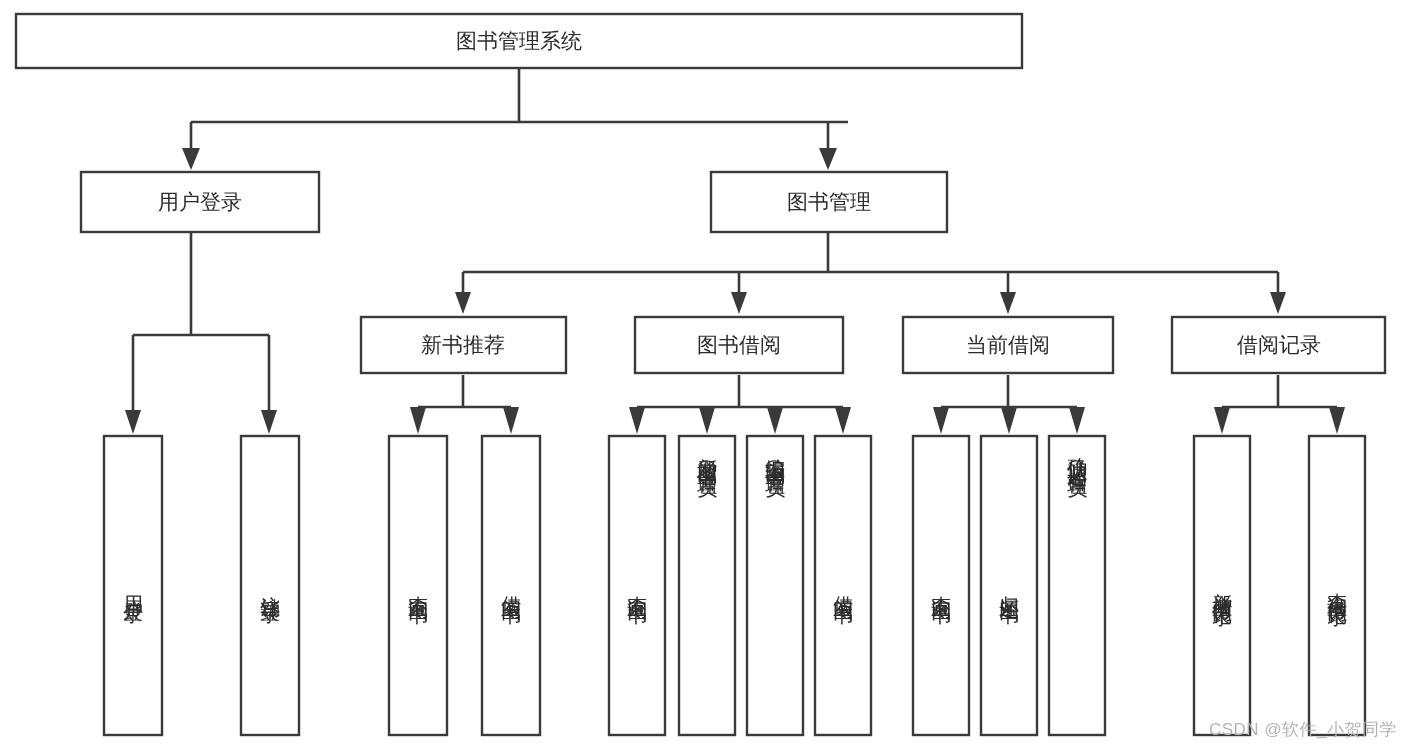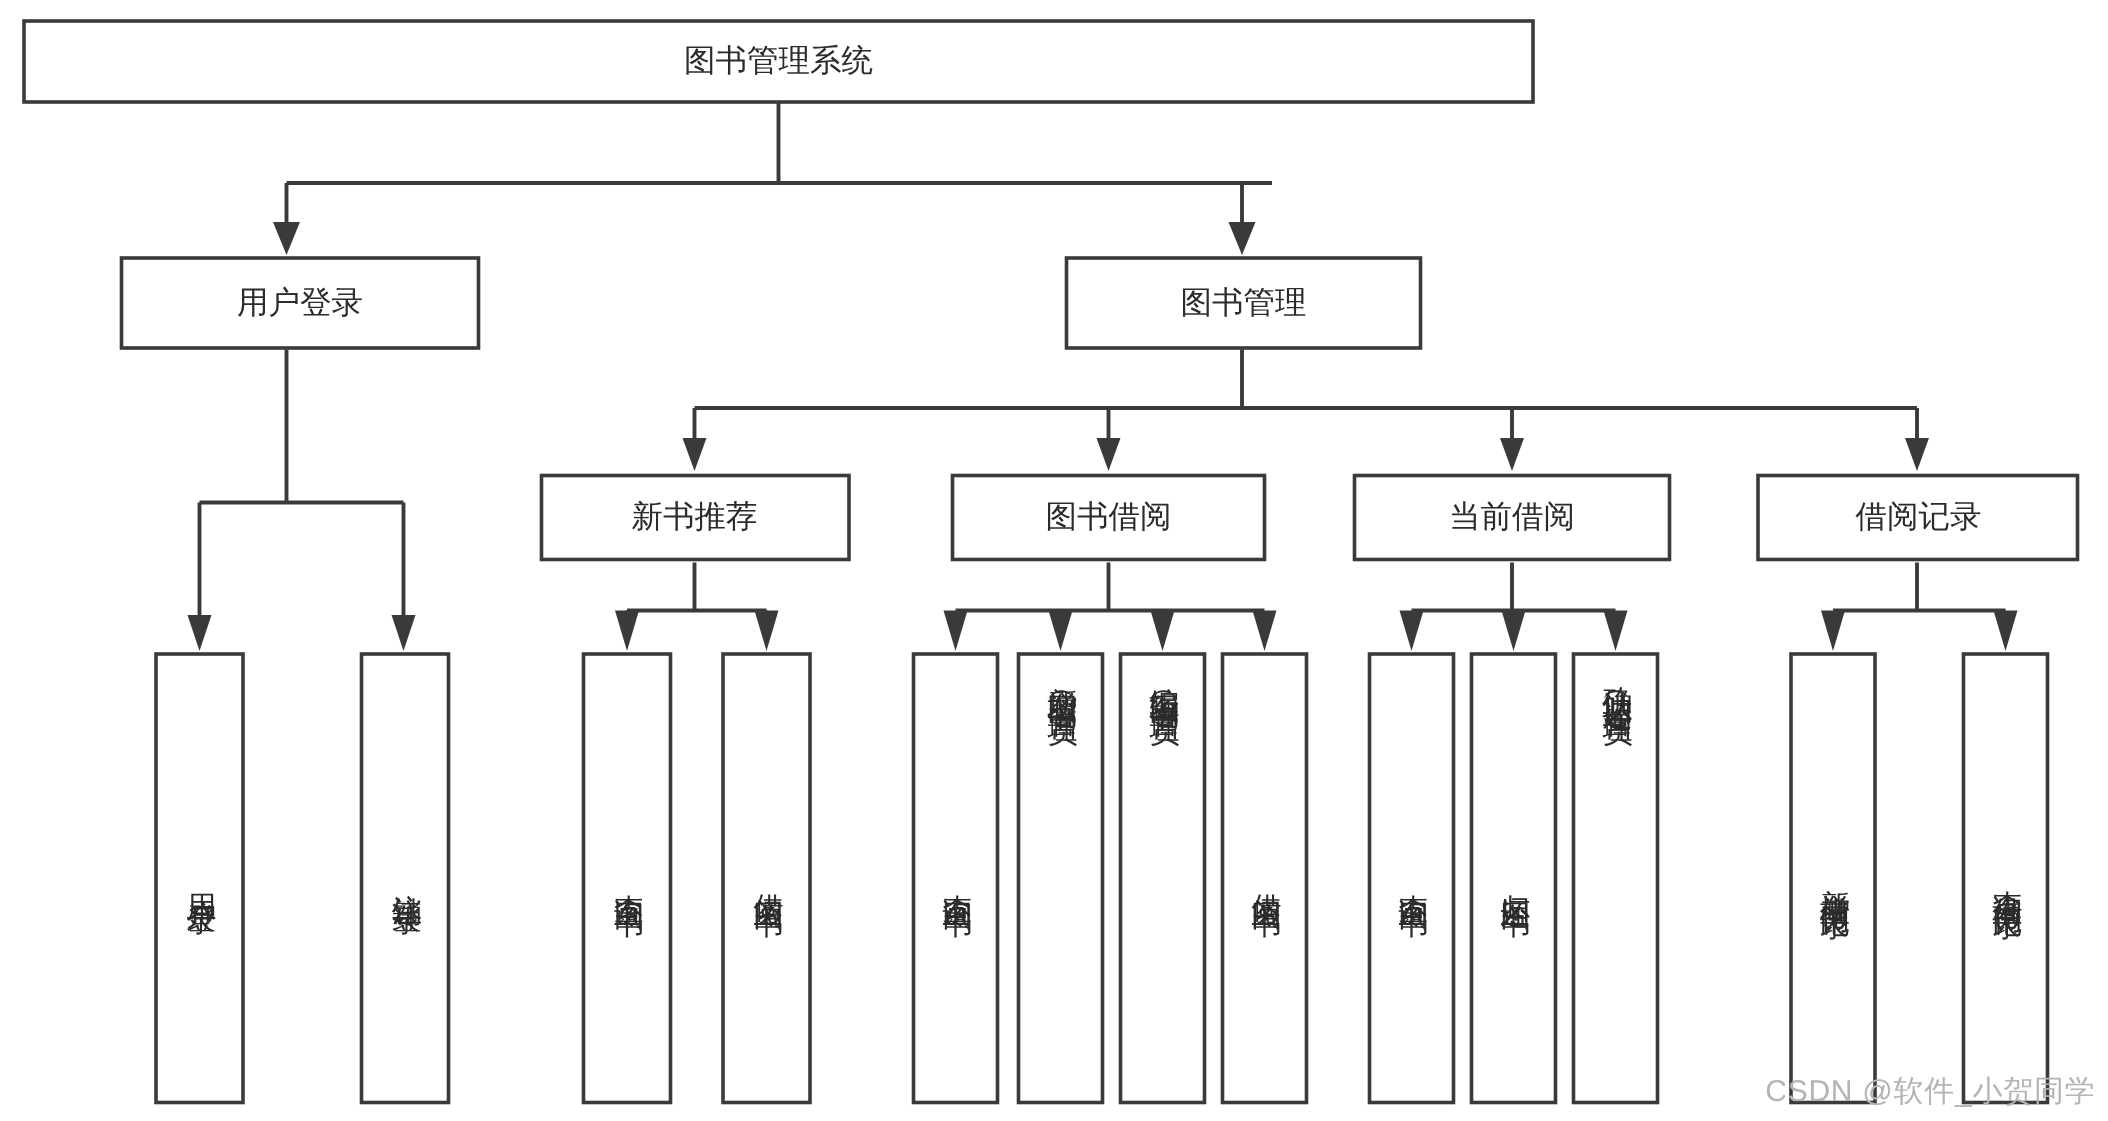--- a/index.html
+++ b/index.html
@@ -62,21 +62,21 @@
     line-height: 1.28;
     letter-spacing: 3px;
     color: #2b2b2b;
     white-space: nowrap;
   }
   .watermark {
     position: absolute;
     right: 8px;
     bottom: 6px;
     font-family: "Liberation Sans", "DejaVu Sans", sans-serif;
-    font-size: 20px;
+    font-size: 17px;
     color: #b4b4b4;
     letter-spacing: 0.5px;
     white-space: nowrap;
   }
 </style>
 </head>
 <body>
 
 <div id="diagram-root">
 

